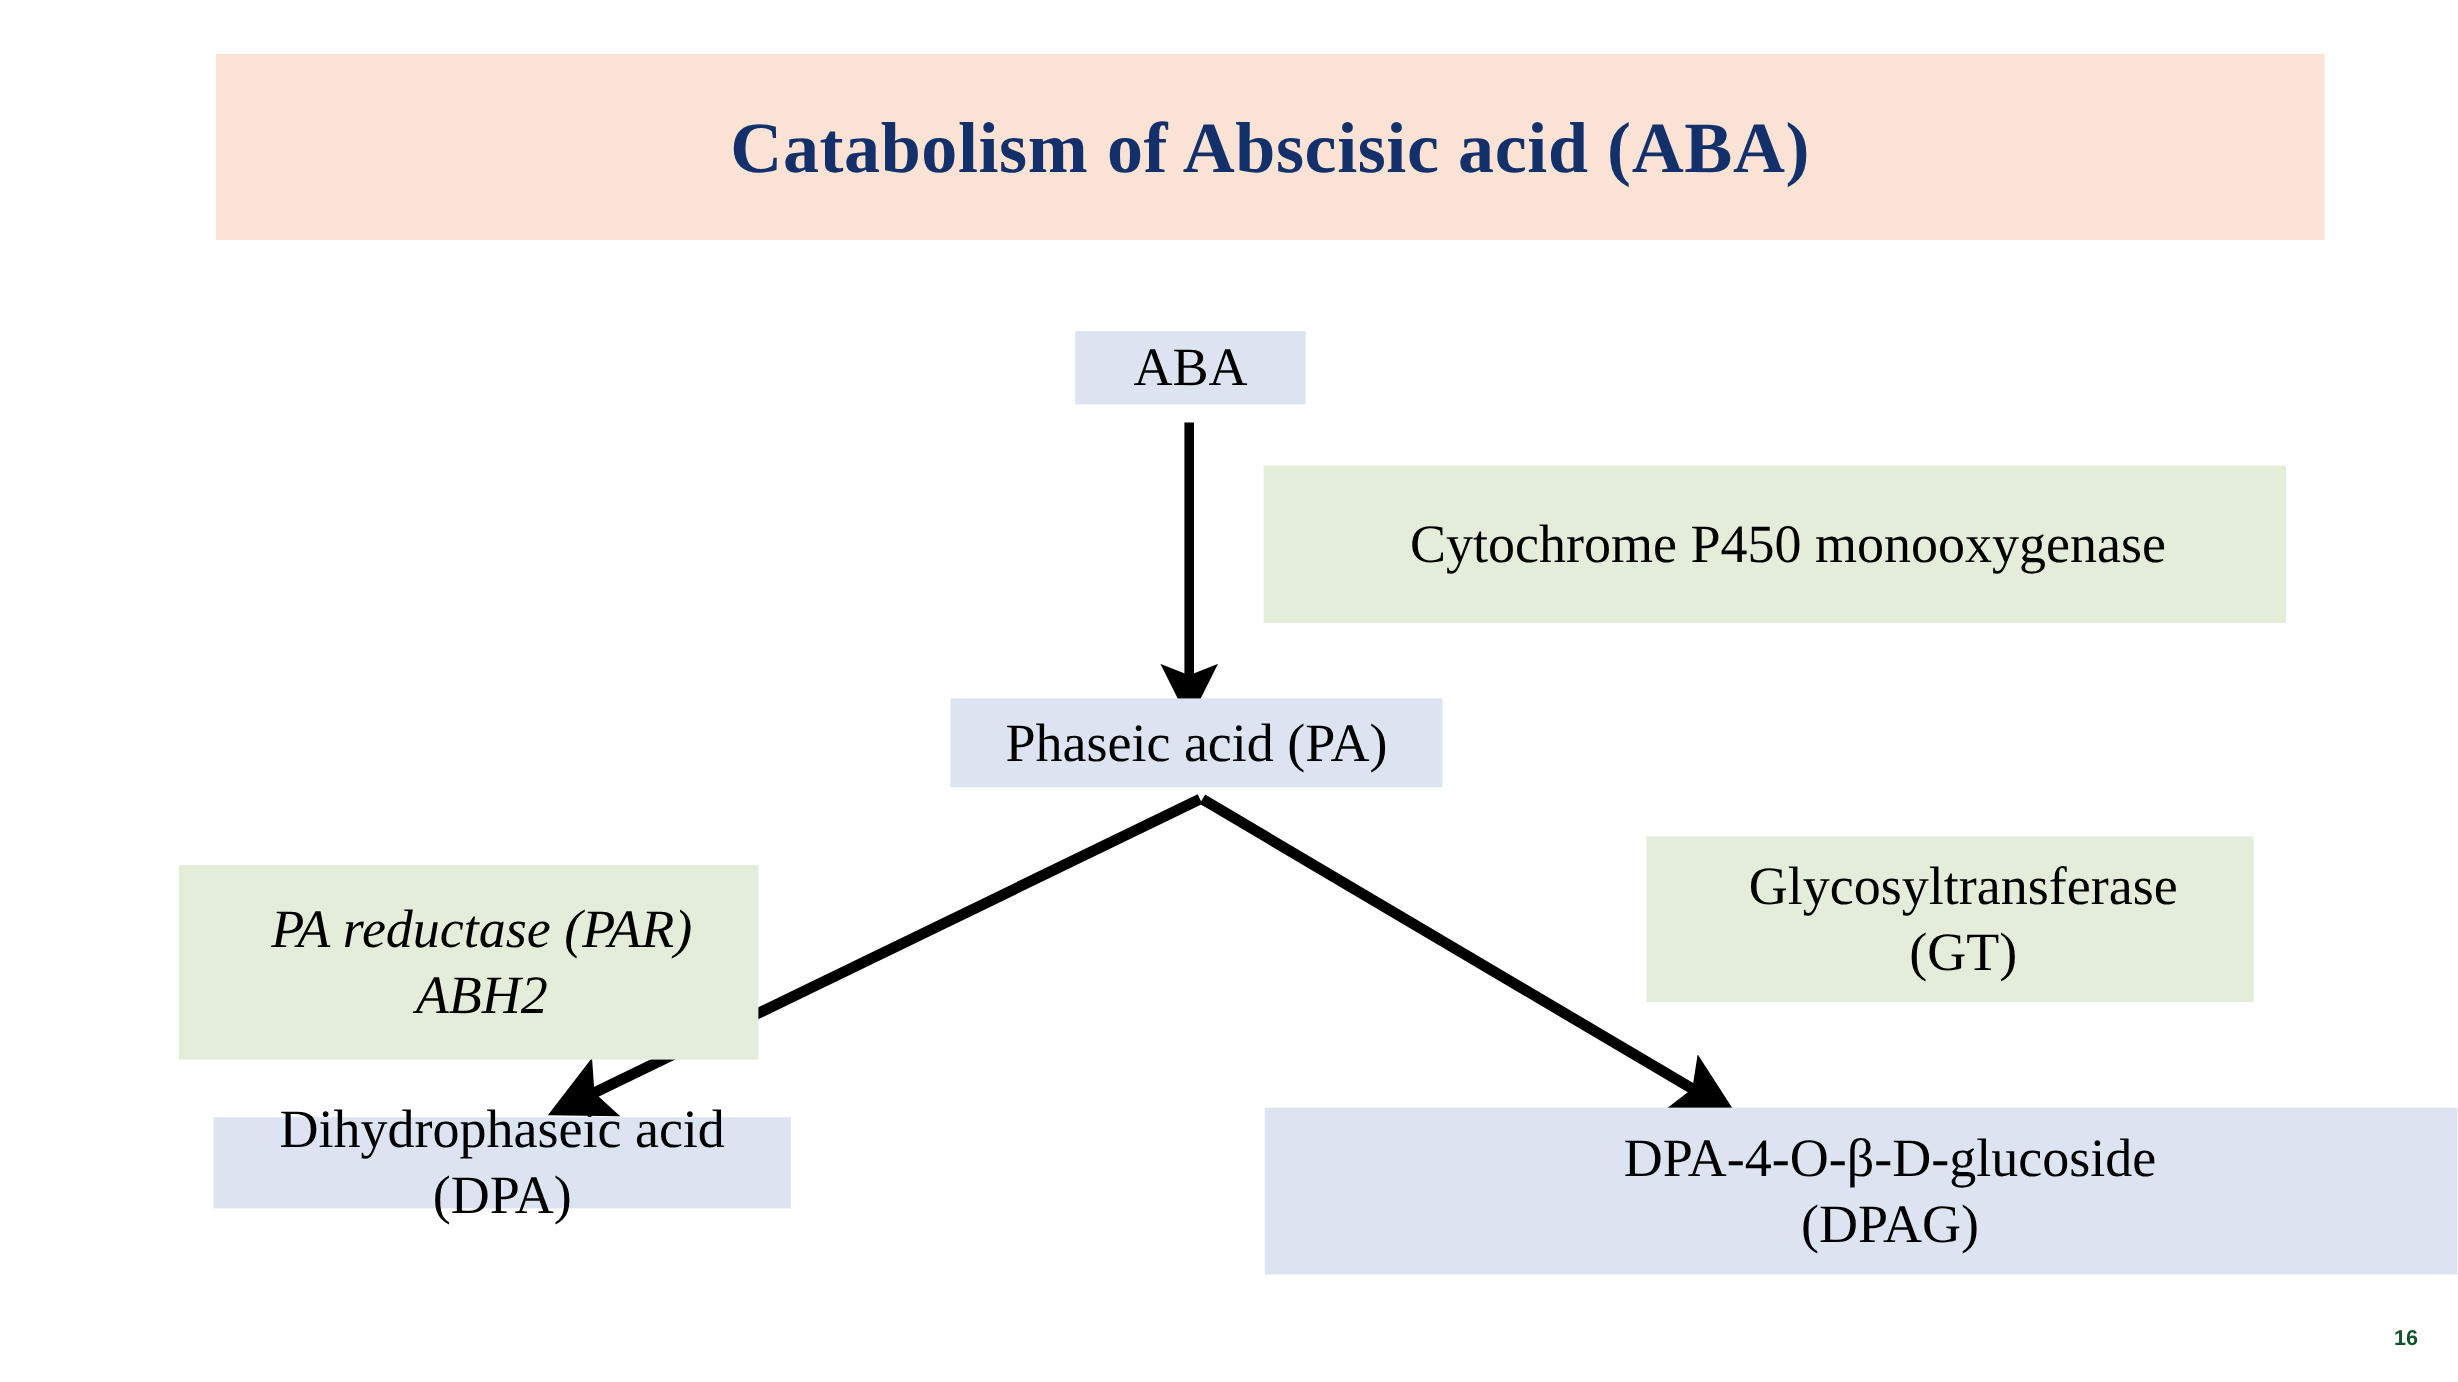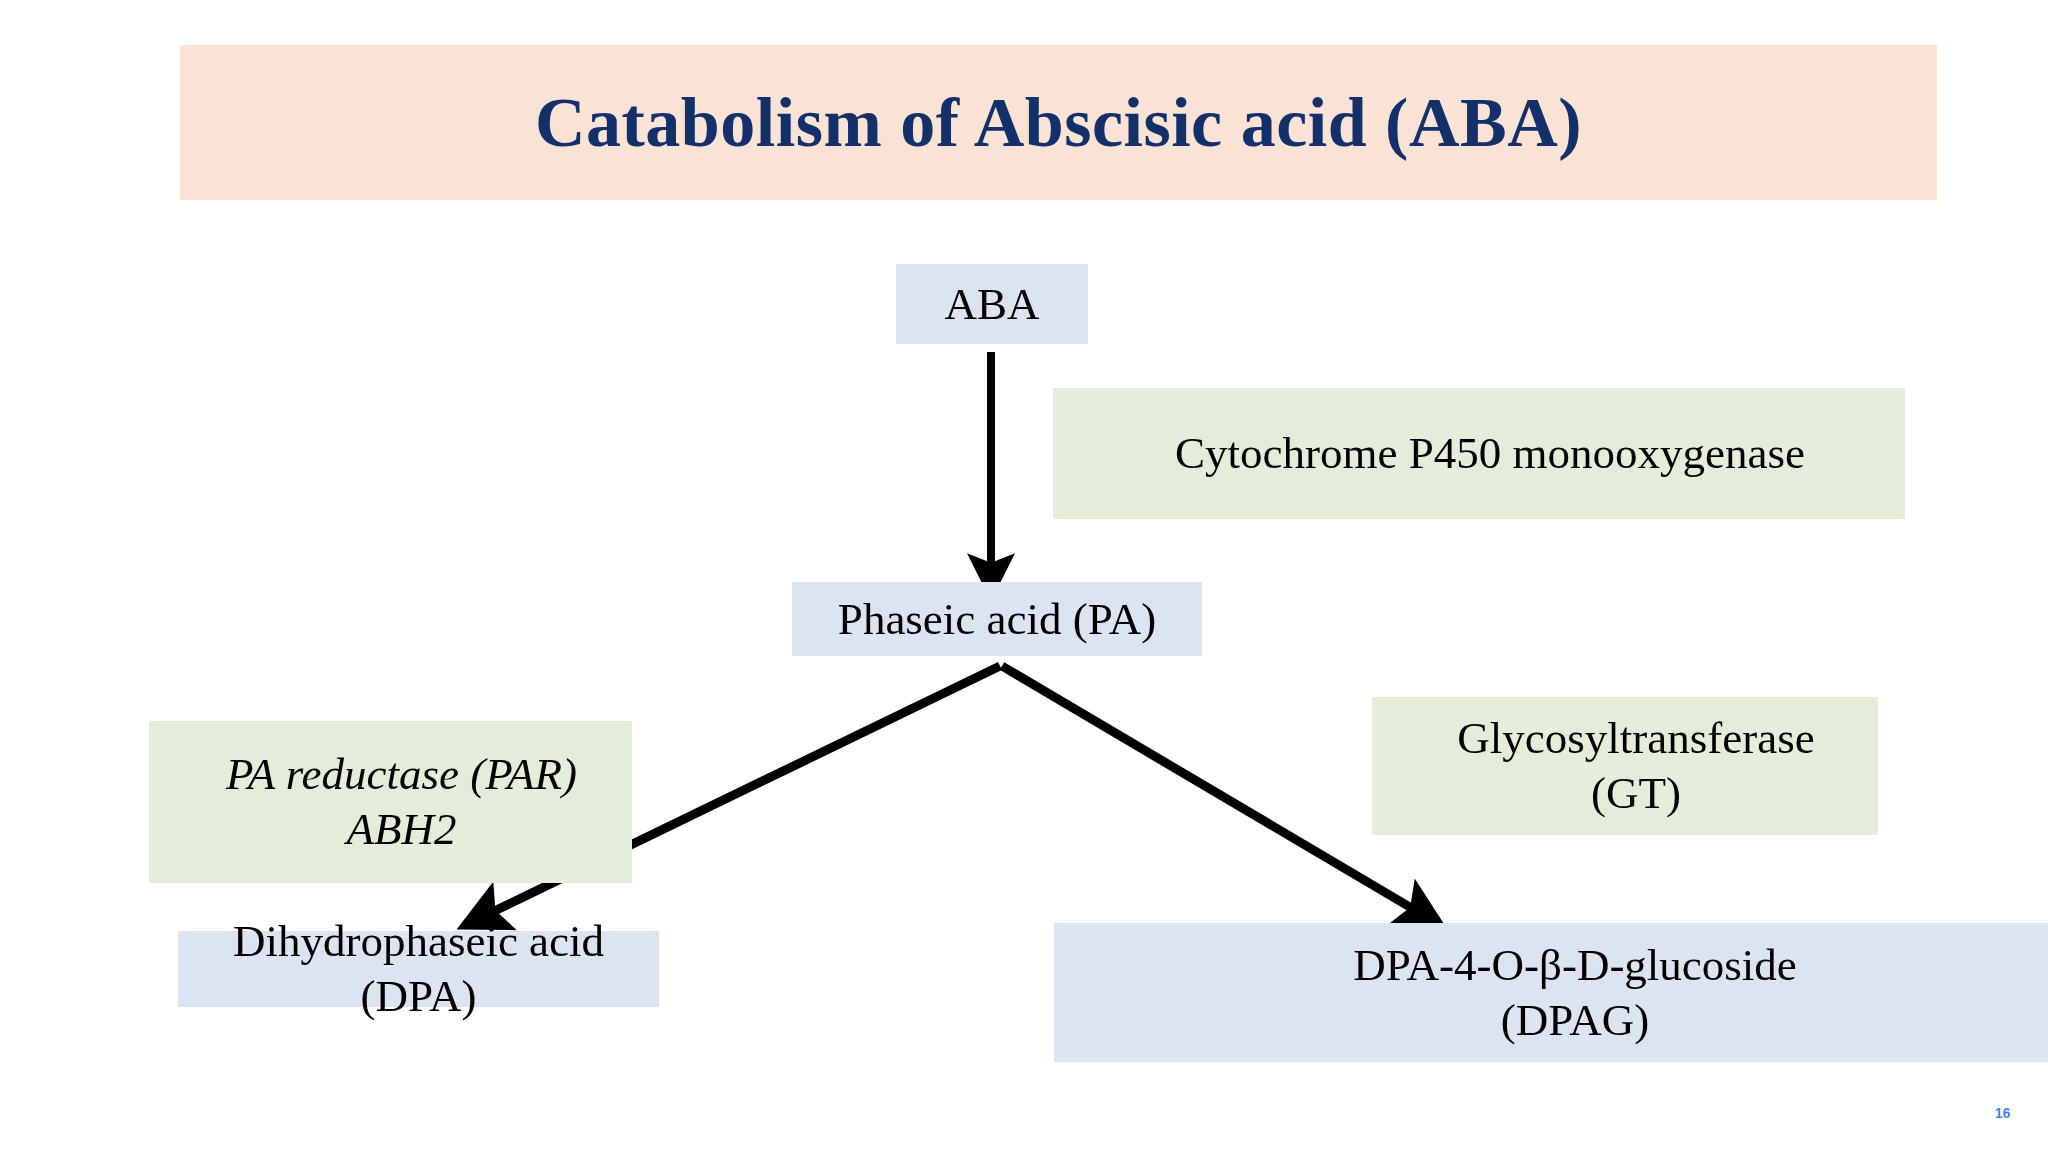--- a/index.html
+++ b/index.html
@@ -23,21 +23,21 @@
     width: 1757px;
     height: 155px;
     background: #fae2d5;
     display: flex;
     align-items: center;
     justify-content: center;
   }
   #title-text {
     font-family: "Liberation Serif", "DejaVu Serif", serif;
     font-weight: bold;
-    font-size: 70px;
+    font-size: 60px;
     line-height: 1;
     color: #13306b;
     letter-spacing: 0.5px;
     white-space: nowrap;
   }
   .node-box {
     position: absolute;
     display: flex;
     align-items: center;
     justify-content: center;
@@ -48,42 +48,42 @@
     box-sizing: border-box;
     padding: 0 6px;
   }
   .metabolite {
     background: #dce3f1;
   }
   .enzyme {
     background: #e4edda;
     padding-left: 28px;
   }
-  #aba-box       { left: 896px;  top: 264px;  width: 192px; height: 80px; }
+  #aba-box       { left: 896px;  top: 276px;  width: 192px; height: 61px; }
   #cyp-box       { left: 1053px; top: 388px;  width: 852px; height: 131px; }
   #pa-box        { left: 792px;  top: 582px;  width: 410px; height: 74px; }
   #par-box       { left: 149px;  top: 721px;  width: 483px; height: 162px; font-style: italic; }
   #gt-box        { left: 1372px; top: 697px;  width: 506px; height: 138px; }
   #dpa-box       { left: 162px;  top: 931px;  width: 481px; height: 76px; margin-left: 16px; }
   #dpag-box      { left: 1054px; top: 923px;  width: 1042px; height: 139px; }
   #arrow-layer {
     position: absolute;
     left: 0; top: 0;
     width: 2048px;
     height: 1152px;
     pointer-events: none;
   }
   #page-number {
     position: absolute;
     left: 1995px;
     top: 1105px;
     font-family: "Liberation Sans", "DejaVu Sans", sans-serif;
     font-weight: bold;
-    font-size: 14px;
-    color: #3b82f6;
+    font-size: 18px;
+    color: #14532d;
   }
 </style>
 </head>
 <body>
 
 <div id="slide">
 
   <div id="title-banner">
     <div id="title-text">Catabolism of Abscisic acid (ABA)</div>
   </div>

